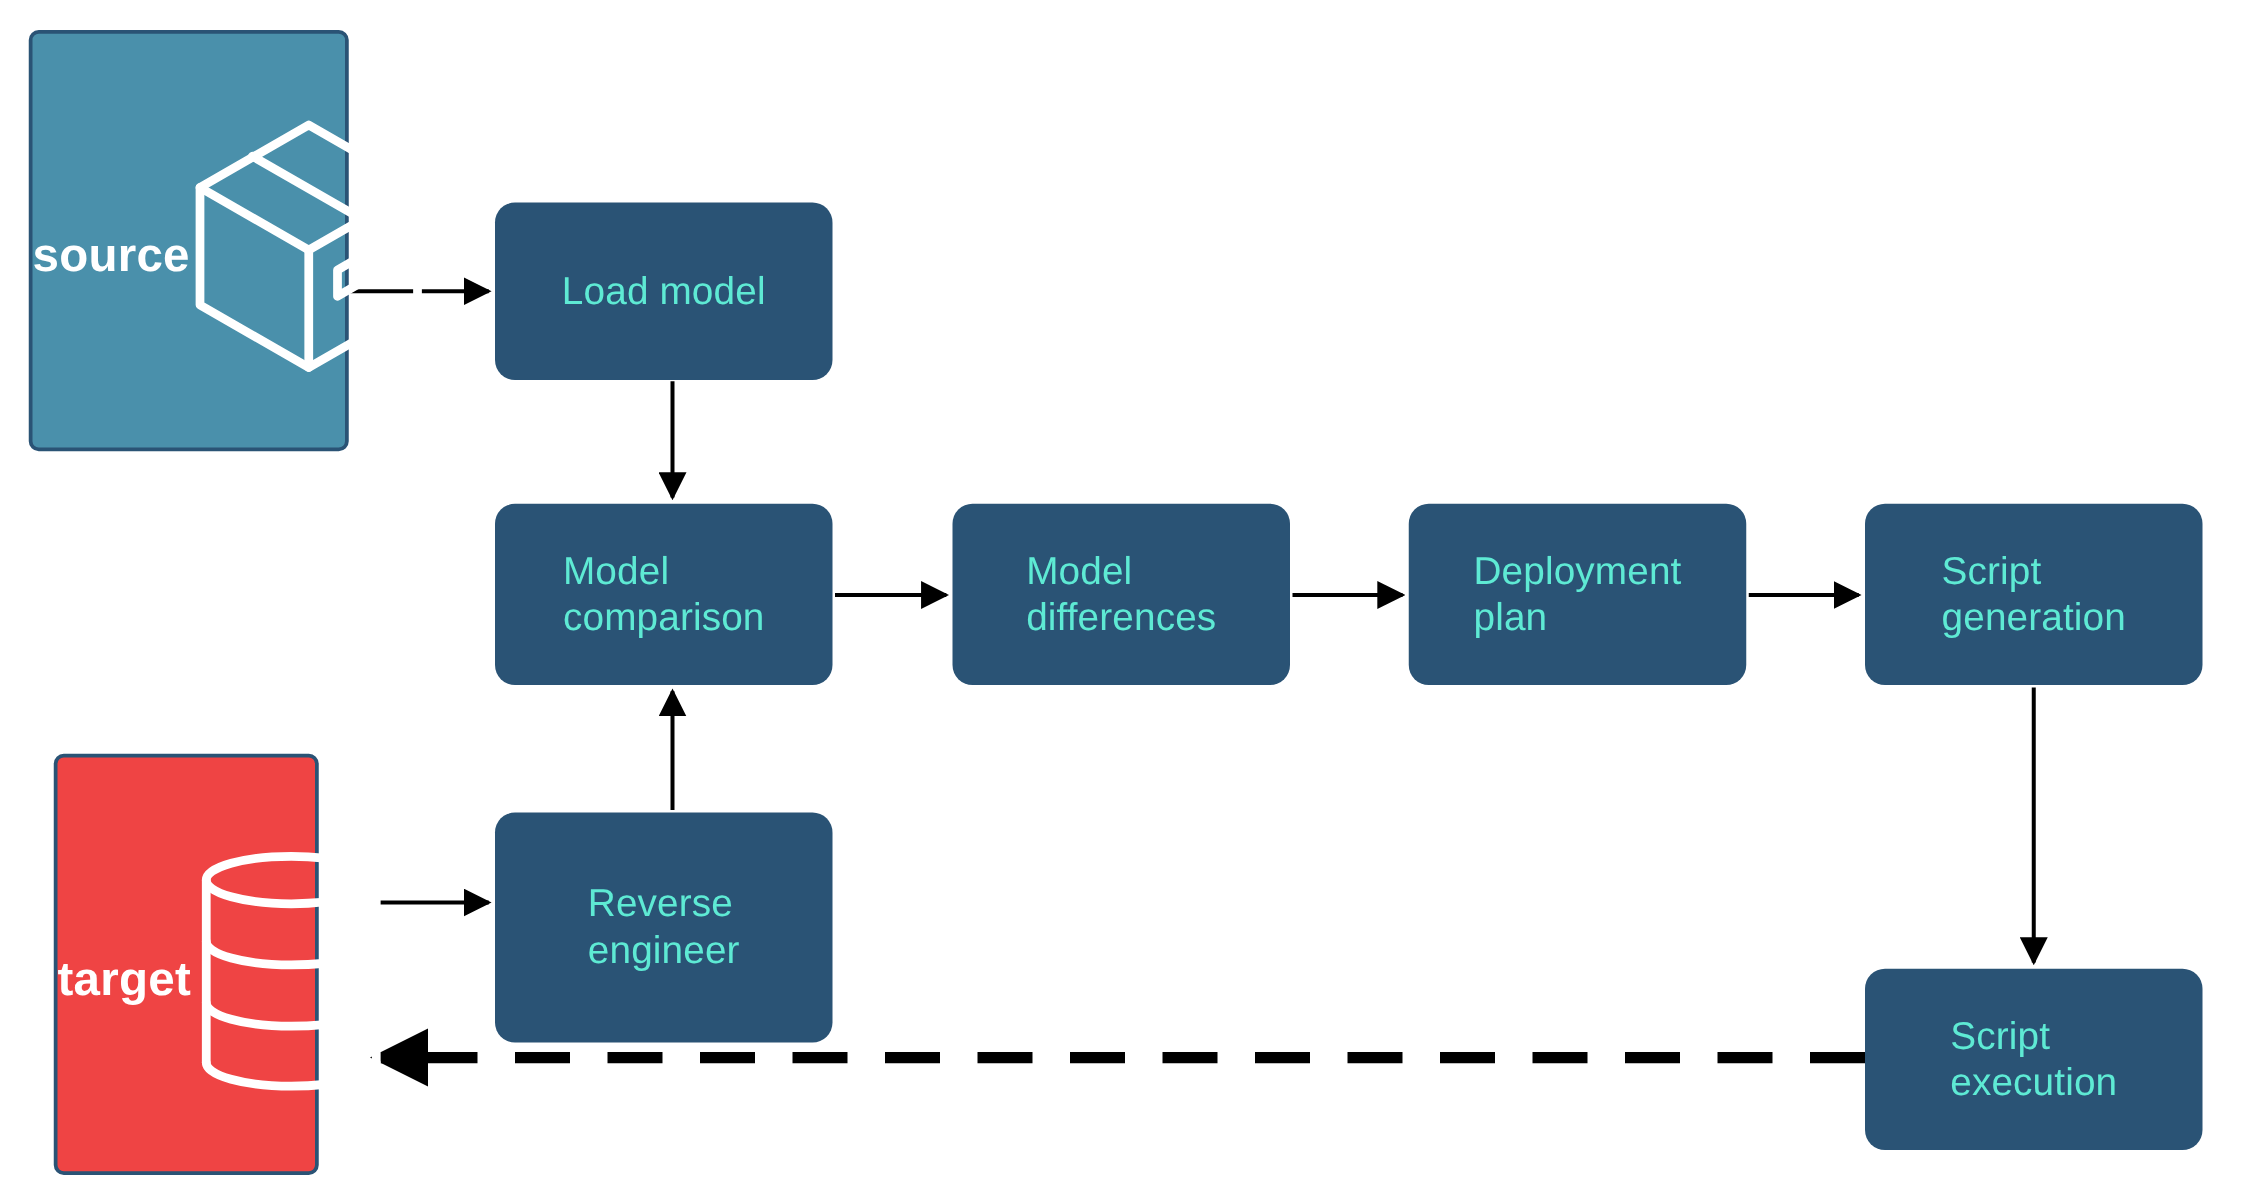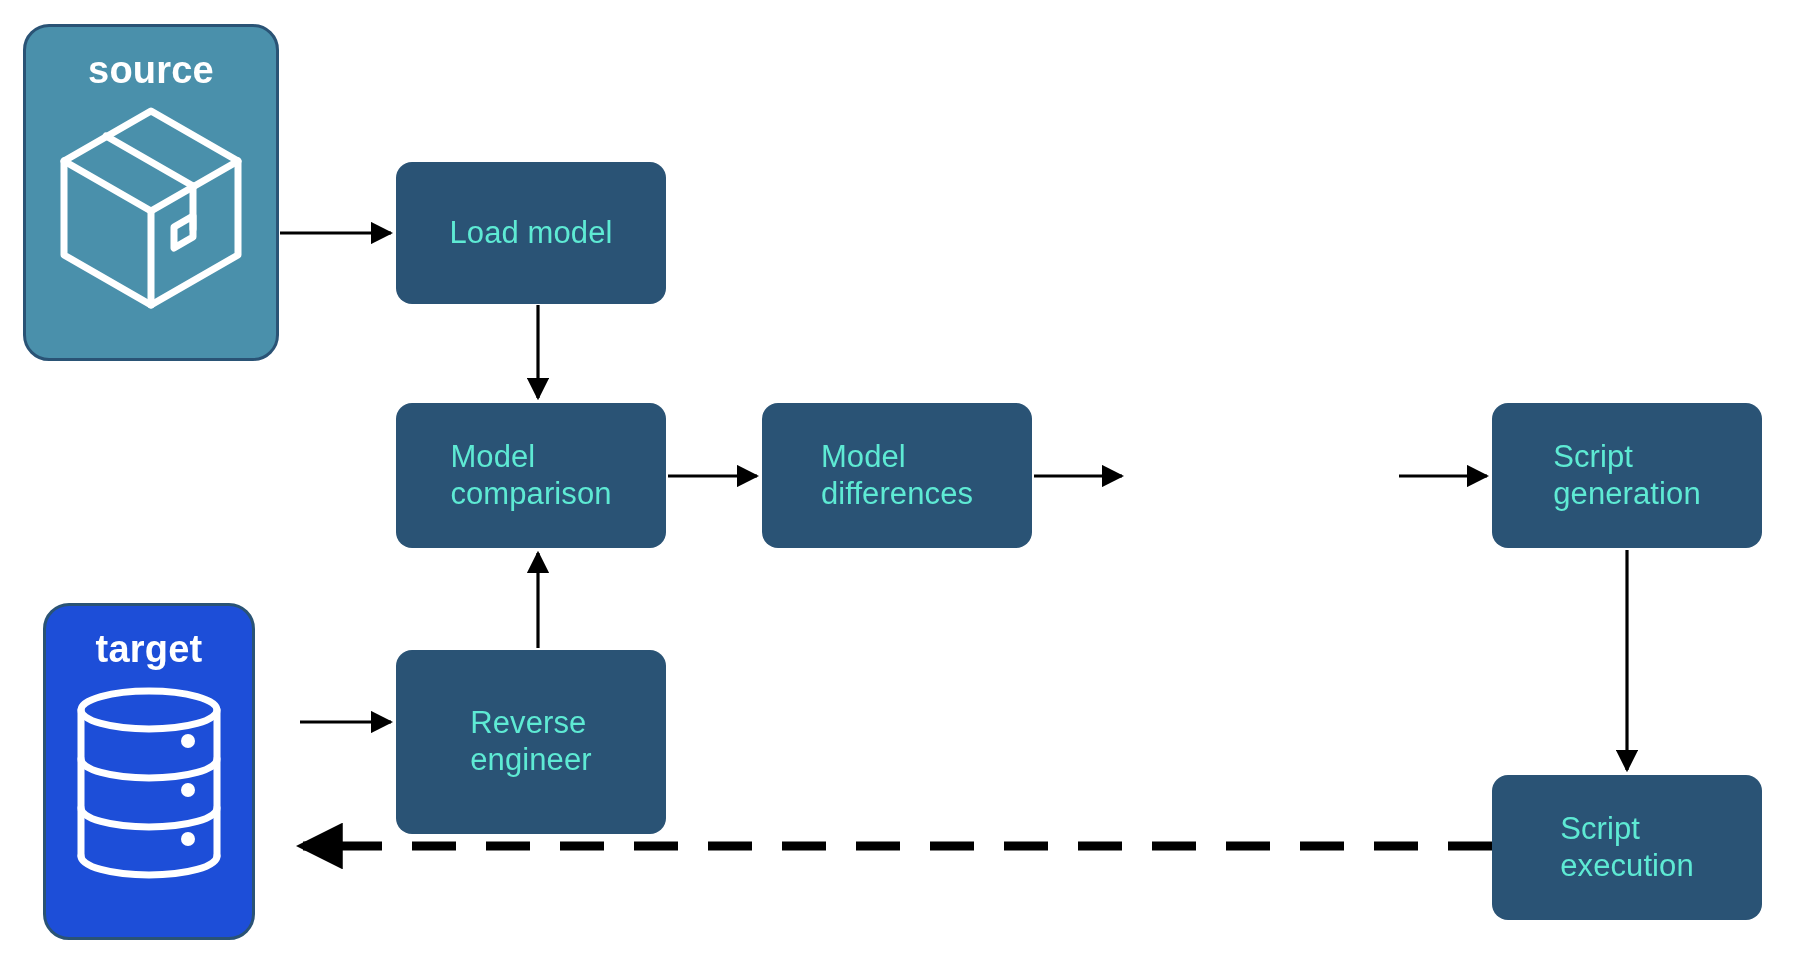--- a/index.html
+++ b/index.html
@@ -14,24 +14,24 @@
   #canvas {
     position: relative;
     width: 1800px;
     height: 959px;
     background: #ffffff;
     overflow: hidden;
   }
   
   .endpoint {
     position: absolute;
-    border-radius: 26px;
+    border-radius: 8px;
     box-sizing: border-box;
     display: flex;
-    flex-direction: column;
+    flex-direction: row;
     align-items: center;
     justify-content: flex-start;
   }
   .endpoint-label {
     font-weight: bold;
     color: #ffffff;
     letter-spacing: 0.2px;
     line-height: 1;
     user-select: none;
   }
@@ -115,21 +115,21 @@
 
           <path d="M 50 33 L 137 83"></path>
           <path d="M 137 83 L 137 126"></path>
 
           <path d="M 118 124 L 137 113 L 137 134 L 118 145 Z"></path>
         </g>
       </svg>
     </span>
   </div>
 
-  <div class="endpoint" style="left:43px; top:603px; width:212px; height:337px; background:#1d4ed8; border:3px solid #2a5375;">
+  <div class="endpoint" style="left:43px; top:603px; width:212px; height:337px; background:#ef4444; border:3px solid #2a5375;">
     <div class="endpoint-label" style="font-size:38px; margin-top:24px;">target</div>
     <span class="endpoint-icon" style="margin-top:16px;">
       <svg width="160" height="198" viewBox="0 0 160 198" xmlns="http://www.w3.org/2000/svg">
         <g fill="none" stroke="#ffffff" stroke-width="7" stroke-linejoin="round" stroke-linecap="round">
 
           <ellipse cx="80" cy="26" rx="68" ry="19"></ellipse>
 
           <path d="M 12 26 L 12 172"></path>
           <path d="M 148 26 L 148 172"></path>
 
@@ -154,20 +154,24 @@
   <div class="proc" style="left:396px; top:403px; width:270px; height:145px; background:#2a5375; font-size:31px;">
     <span class="proc-label">Model
 comparison</span>
   </div>
 
   <div class="proc" style="left:762px; top:403px; width:270px; height:145px; background:#2a5375; font-size:31px;">
     <span class="proc-label">Model
 differences</span>
   </div>
 
+  <div class="proc" style="left:1127px; top:403px; width:270px; height:145px; background:#2a5375; font-size:31px;">
+    <span class="proc-label">Deployment
+plan</span>
+  </div>
 
   <div class="proc" style="left:1492px; top:403px; width:270px; height:145px; background:#2a5375; font-size:31px;">
     <span class="proc-label">Script
 generation</span>
   </div>
 
   <div class="proc" style="left:396px; top:650px; width:270px; height:184px; background:#2a5375; font-size:31px;">
     <span class="proc-label">Reverse
 engineer</span>
   </div>

